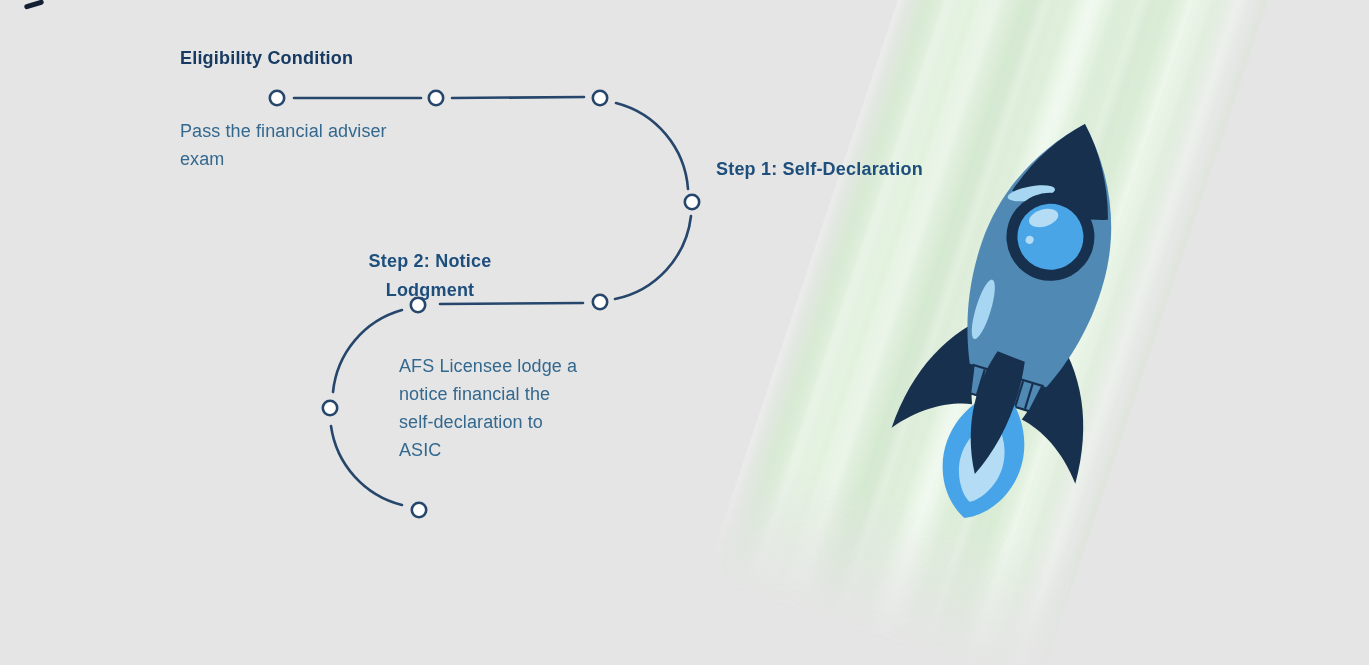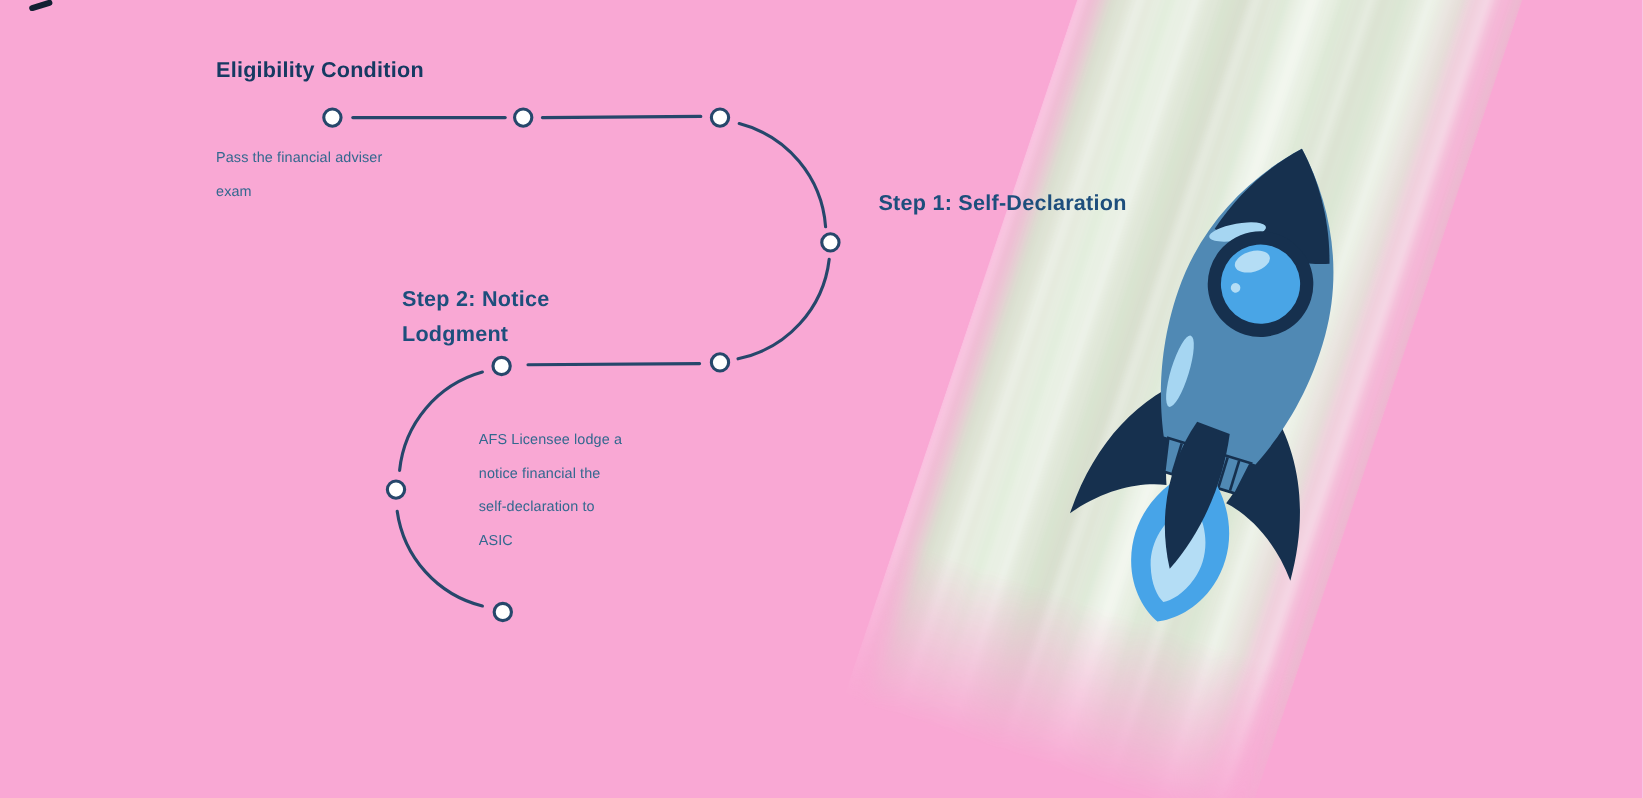--- a/index.html
+++ b/index.html
@@ -1,19 +1,19 @@
 <!DOCTYPE html>
 <html style="--heading-dark: #163a62; --step-heading: #1d4e7c; --body-text: #33688f; --connector: #26476b; --rocket-body: #5089b4; --rocket-navy: #16304e; --rocket-glass: #49a5e6; --rocket-pale: #a6d6f2; --flame-blue: #47a4e8; --flame-pale: #b4ddf5; --streak-green: #dceed8;"><head>
 <meta charset="utf-8">
 <style>
   html,body{margin:0;padding:0;background:#ffffff;}
   .canvas{
     position:relative;
     width:1369px;height:665px;
-    background:#f9a8d4;
+    background:#e5e5e5;
     overflow:hidden;
     font-family:"Liberation Sans",sans-serif;
   }
   
   .streak-band{
     position:absolute;
     left:800px;top:-220px;
     width:352px;height:1080px;
     transform:rotate(18.5deg);
     background:
@@ -42,26 +42,26 @@
     background:#131f33;
     transform:rotate(-17deg);
   }
   
   .connector-svg{position:absolute;left:0;top:0;}
   .seg{fill:none;stroke:var(--connector);stroke-width:2.6;stroke-linecap:round;}
   .node{fill:#ffffff;stroke:var(--connector);stroke-width:2.6;}
   
   .txt{position:absolute;white-space:pre-line;}
   .title{font-weight:700;font-size:18px;letter-spacing:.2px;}
-  .body{font-size:12px;line-height:28px;color:var(--body-text);letter-spacing:.1px;}
+  .body{font-size:18px;line-height:28px;color:var(--body-text);letter-spacing:.1px;}
   .eligibility-title{left:180px;top:48px;color:var(--heading-dark);}
   .eligibility-desc{left:180px;top:117px;}
-  .step1-title{left:716px;top:159px;color:var(--step-heading);margin-left:16px;}
+  .step1-title{left:716px;top:159px;color:var(--step-heading);}
   .step1-desc{left:714px;top:208px;}
-  .step2-title{left:335px;top:235px;width:190px;text-align:left;line-height:29px;color:var(--step-heading);}
+  .step2-title{left:335px;top:247px;width:190px;text-align:center;line-height:29px;color:var(--step-heading);}
   .step2-desc{left:399px;top:352px;}
   
   .rocket-svg{position:absolute;left:855px;top:90px;}
   .fill-body{fill:var(--rocket-body);}
   .fill-navy{fill:var(--rocket-navy);}
   .fill-glass{fill:var(--rocket-glass);}
   .fill-pale{fill:var(--rocket-pale);}
   .fill-flame{fill:var(--flame-blue);}
   .fill-flame-pale{fill:var(--flame-pale);}
   .hatch{stroke:var(--rocket-navy);stroke-width:2.2;}

